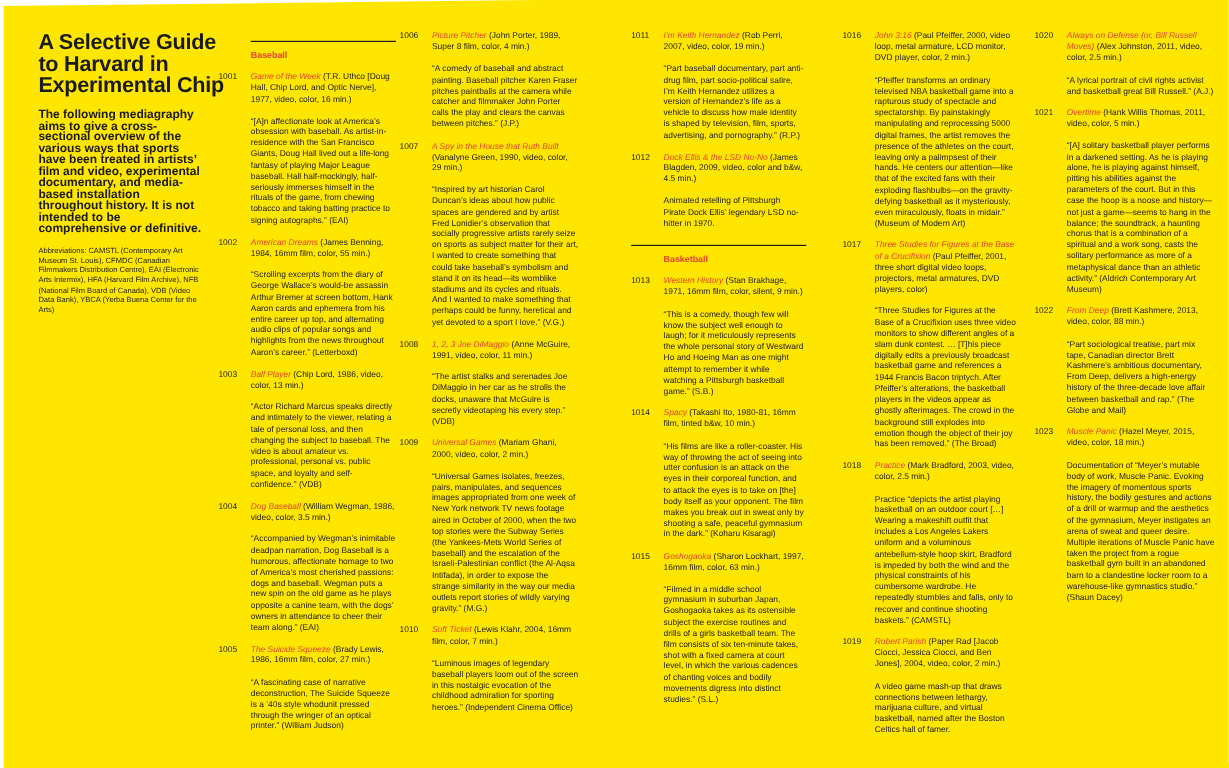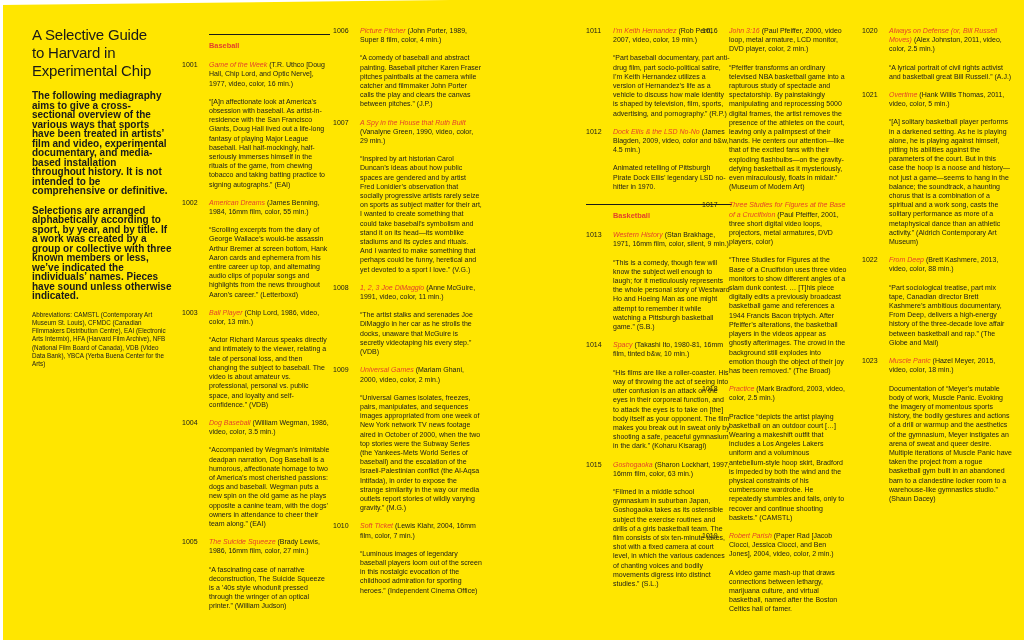--- a/index.html
+++ b/index.html
@@ -12,30 +12,30 @@
   .sheet{
     position:absolute;left:3px;top:0;width:1021px;height:640px;
     background:#FFE600;color:#1a1a1a;
   }
   .wedge{
     position:absolute;left:0;top:0;width:450px;height:5px;background:#ffffff;
     clip-path:polygon(0 0,100% 0,0 100%);
   }
   
   .col-intro{position:absolute;left:29px;top:26px;width:140px;}
-  .intro-title{font-size:15px;line-height:18px;font-weight:normal;letter-spacing:-0.2px;margin:0 0 11px 0;}
+  .intro-title{font-size:18px;line-height:18px;font-weight:bold;letter-spacing:-0.2px;margin:0 0 11px 0;}
   .intro-title div{white-space:nowrap;}
   .intro-byline{color:#E3422B;font-weight:bold;font-size:7.6px;line-height:9.6px;margin:0 0 12px 0;}
   .intro-para{font-size:10px;line-height:9.5px;margin:0 0 10px 0;font-weight:bold;}
   .intro-abbrev{font-size:6.3px;line-height:8.3px;margin:0;}
   
   .col{position:absolute;top:26px;font-size:7px;line-height:9.2px;}
   .col.c2{left:179px;width:148px;}
   .col.c3{left:330px;width:149px;}
-  .col.c4{left:583px;width:144px;}
+  .col.c4{left:523px;width:144px;}
   .col.c5{left:699px;width:145px;}
   .col.c6{left:859px;width:150px;}
   .section{margin:0 0 10px 0;}
   .section + .entry{margin-top:0;}
   .entry + .section{margin-top:13px;}
   .rule{border-top:1.5px solid #1a1a1a;margin:8px 0 6px 27px;}
   .rule.full{margin-left:0;margin-right:-2px;}
   .section-label{color:#E3422B;font-weight:bold;font-size:7.4px;margin-left:27px;}
   .entry{display:flex;margin:0 0 9px 0;}
   .entry .num{width:27px;flex:none;}
@@ -48,21 +48,20 @@
 <body>
 
 <div class="sheet">
   <div class="col-intro">
     <h1 class="intro-title">
       <div>A Selective Guide</div>
       <div>to Harvard in</div>
       <div>Experimental Chip</div>
     </h1>
     <p class="intro-para">The following mediagraphy aims to give a cross-sectional overview of the various ways that sports have been treated in artists’ film and video, experimental documentary, and media-based installation throughout history. It is not intended to be comprehensive or definitive.</p>
-    <p class="intro-para">Selections are arranged alphabetically according to sport, by year, and by title. If a work was created by a group or collective with three known members or less, we’ve indicated the individuals’ names. Pieces have sound unless otherwise indicated.</p>
     <p class="intro-abbrev">Abbreviations: CAMSTL (Contemporary Art Museum St. Louis), CFMDC (Canadian Filmmakers Distribution Centre), EAI (Electronic Arts Intermix), HFA (Harvard Film Archive), NFB (National Film Board of Canada), VDB (Video Data Bank), YBCA (Yerba Buena Center for the Arts)</p>
   </div>
   <div class="col c2">
       <div class="section">
         <div class="rule"></div>
         <div class="section-label">Baseball</div>
       </div>
       <div class="entry">
         <div class="num">1001</div>
         <div class="content">

